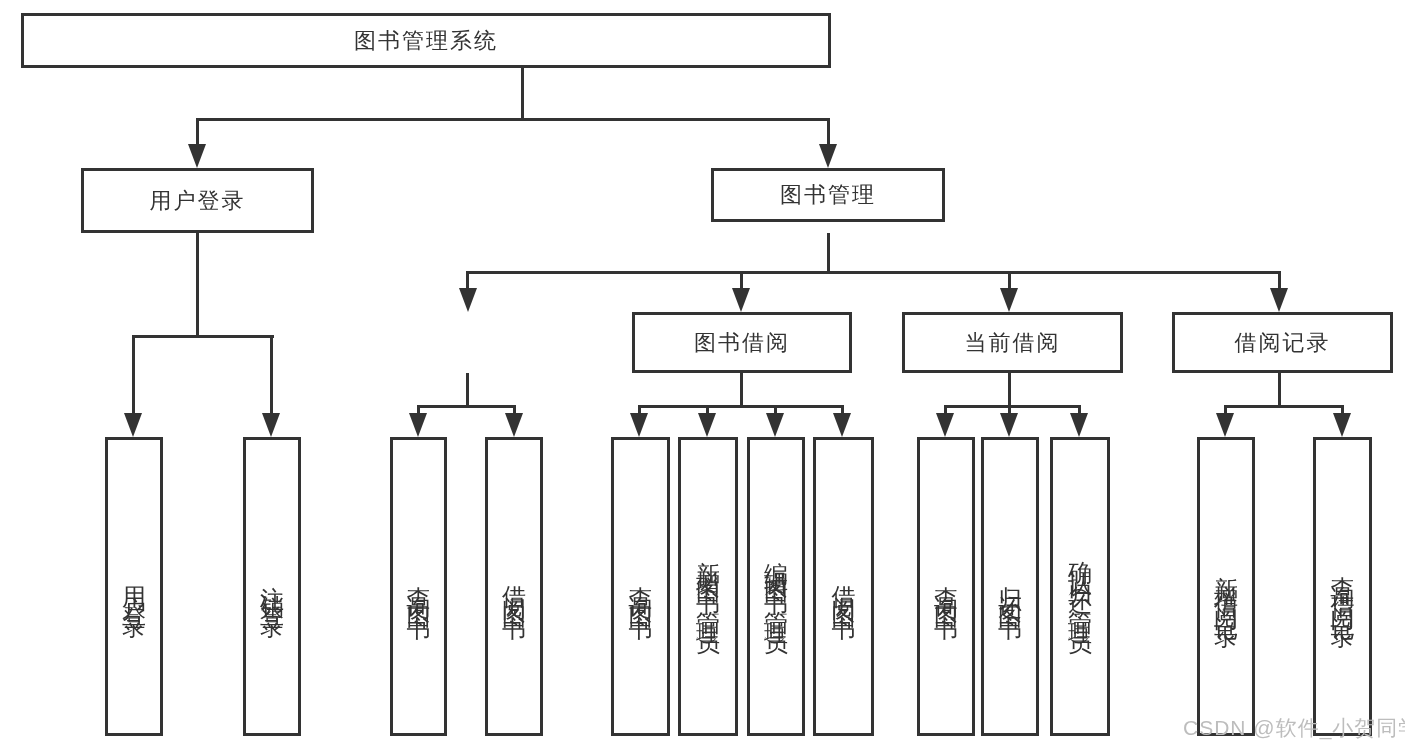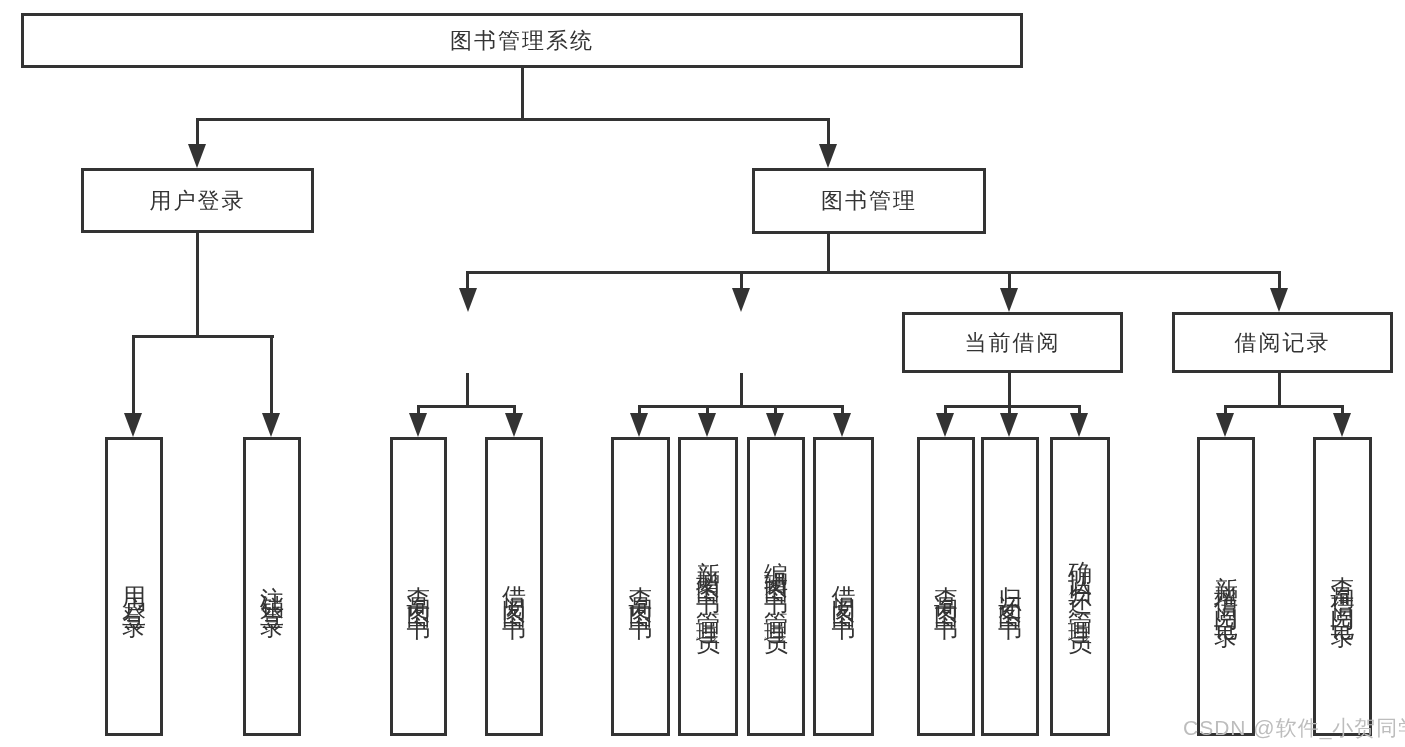--- a/index.html
+++ b/index.html
@@ -44,23 +44,23 @@
   .line { position: absolute; background: #333333; z-index: 1; }
   .arr {
     position: absolute;
     width: 0; height: 0;
     border-left: 9px solid transparent;
     border-right: 9px solid transparent;
     border-top: 24px solid #333333;
     z-index: 1;
   }
   
-  #b-root          { left: 21px;   top: 13px;  width: 1002px; height: 55px; text-align: right; }
+  #b-root          { left: 21px;   top: 13px;  width: 810px; height: 55px; text-align: right; }
   #b-user-login    { left: 81px;   top: 168px; width: 233px;  height: 65px; }
-  #b-book-mgmt     { left: 752px;  top: 168px; width: 234px;  height: 66px; }
+  #b-book-mgmt     { left: 711px;  top: 168px; width: 234px;  height: 54px; }
   #b-new-book      { left: 363px;  top: 312px; width: 227px;  height: 61px; }
   #b-book-borrow   { left: 632px;  top: 312px; width: 220px;  height: 61px; }
   #b-current-bor   { left: 902px;  top: 312px; width: 221px;  height: 61px; }
   #b-borrow-rec    { left: 1172px; top: 312px; width: 221px;  height: 61px; }
   #b-ul1 { left: 105px;  width: 58px; }
   #b-ul2 { left: 243px;  width: 58px; }
   #b-nb1 { left: 390px;  width: 57px; }
   #b-nb2 { left: 485px;  width: 58px; }
   #b-bb1 { left: 611px;  width: 59px; }
   #b-bb2 { left: 678px;  width: 60px; }
@@ -110,20 +110,21 @@
   <div class="line" style="left:466px; top:271px; width:815px; height:3px;"></div>
   <div class="line" style="left:466px; top:271px; width:3px; height:20px;"></div>
   <div class="arr" style="left:459px; top:288px;"></div>
   <div class="line" style="left:740px; top:271px; width:3px; height:20px;"></div>
   <div class="arr" style="left:732px; top:288px;"></div>
   <div class="line" style="left:1008px; top:271px; width:3px; height:20px;"></div>
   <div class="arr" style="left:1000px; top:288px;"></div>
   <div class="line" style="left:1278px; top:271px; width:3px; height:20px;"></div>
   <div class="arr" style="left:1270px; top:288px;"></div>
 
+  <div class="hbox" id="b-book-borrow">图书借阅</div>
   <div class="hbox" id="b-current-bor">当前借阅</div>
   <div class="hbox" id="b-borrow-rec">借阅记录</div>
 
   <div class="line" style="left:466px; top:373px; width:3px; height:35px;"></div>
   <div class="line" style="left:417px; top:405px; width:99px; height:3px;"></div>
   <div class="line" style="left:417px; top:405px; width:3px; height:12px;"></div>
   <div class="arr" style="left:409px; top:413px;"></div>
   <div class="line" style="left:513px; top:405px; width:3px; height:12px;"></div>
   <div class="arr" style="left:505px; top:413px;"></div>
 

